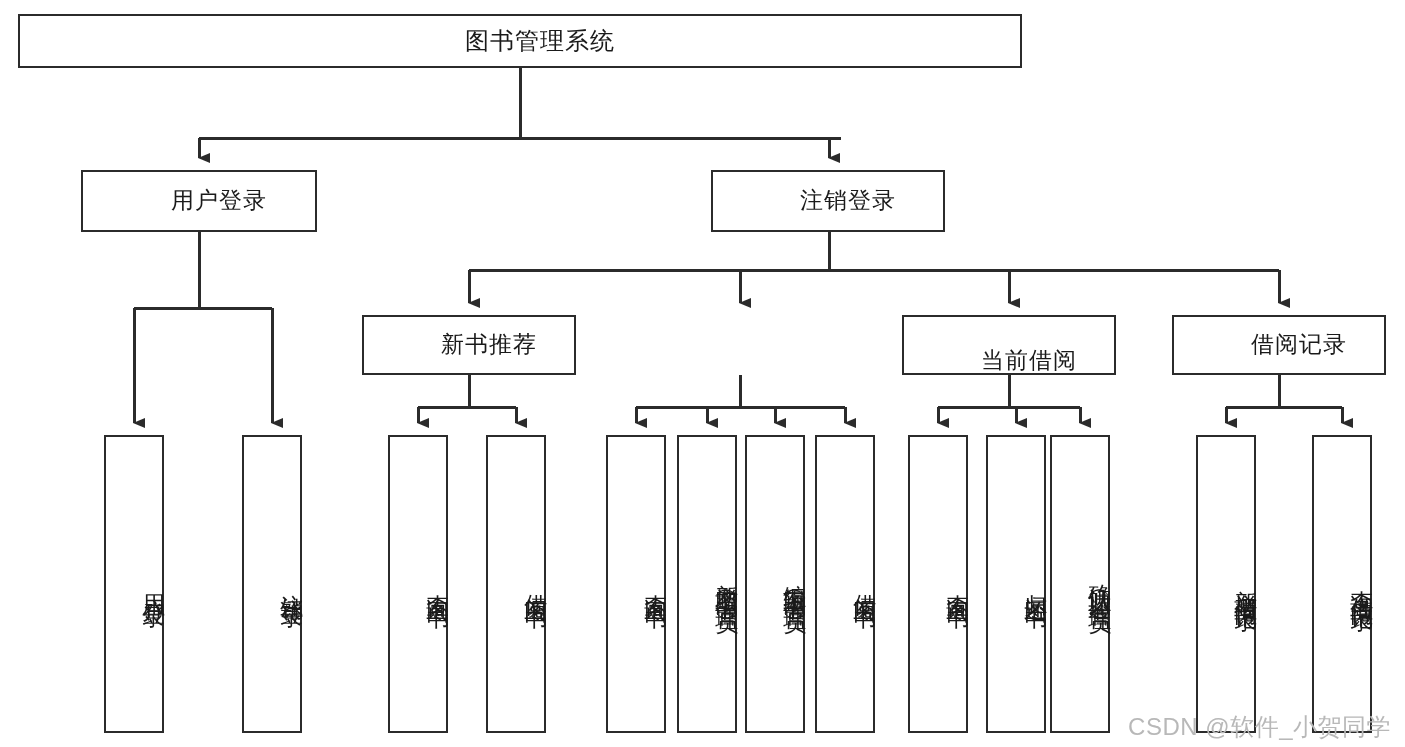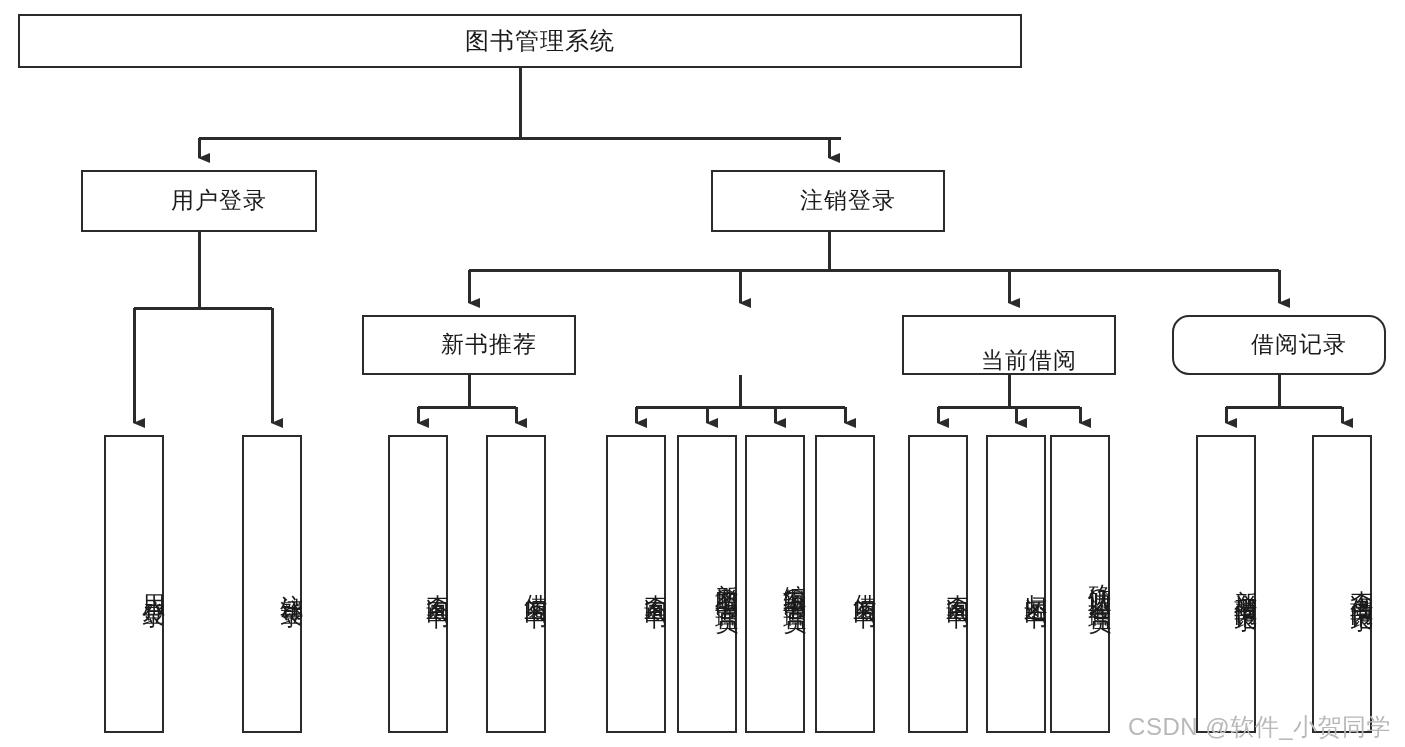--- a/index.html
+++ b/index.html
@@ -132,21 +132,21 @@
   <div class="node horiz" style="left: 711px; top: 170px; width: 234px; height: 62px;">
     <span>注销登录</span>
   </div>
 
   <div class="node horiz" style="left: 362px; top: 315px; width: 214px; height: 60px; align-items: center;">
     <span>新书推荐</span>
   </div>
   <div class="node horiz" style="left: 902px; top: 315px; width: 214px; height: 60px; align-items: flex-end;">
     <span>当前借阅</span>
   </div>
-  <div class="node horiz" style="left: 1172px; top: 315px; width: 214px; height: 60px; border-radius: 17px;">
+  <div class="node horiz" style="left: 1172px; top: 315px; width: 214px; height: 60px;">
     <span>借阅记录</span>
   </div>
 
   <div class="node vert" style="left: 104px; top: 435px; width: 60px; height: 298px;">
     <span class="vtext">用户登录</span>
   </div>
   <div class="node vert" style="left: 242px; top: 435px; width: 60px; height: 298px;">
     <span class="vtext">注销登录</span>
   </div>
   <div class="node vert" style="left: 388px; top: 435px; width: 60px; height: 298px;">

